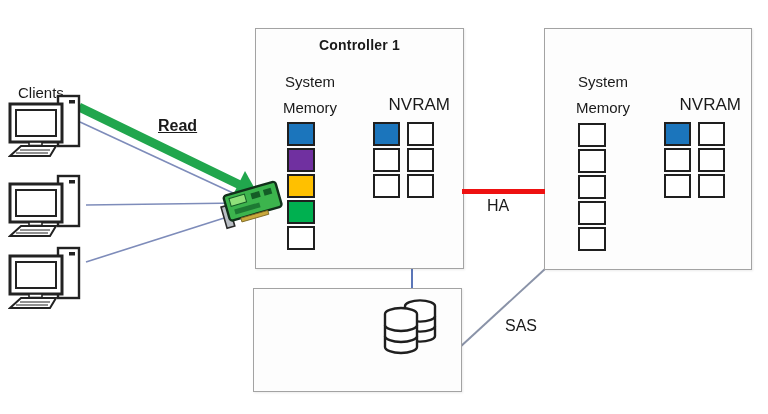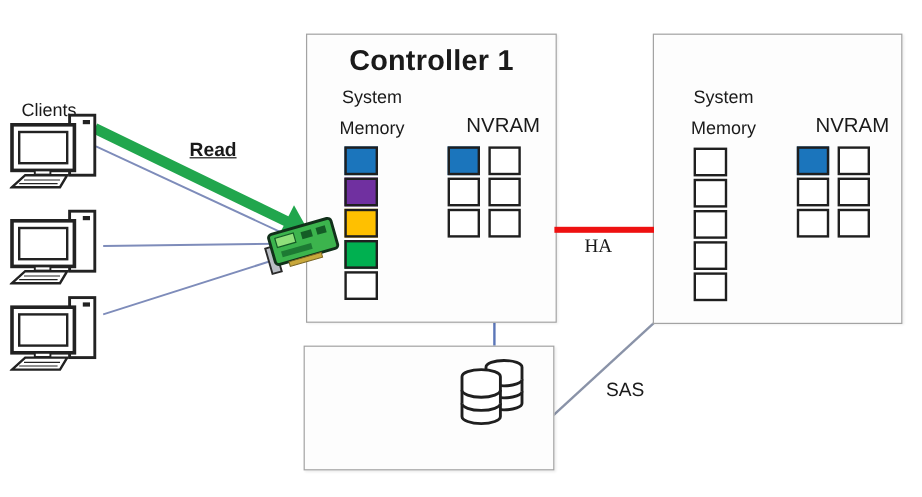--- a/index.html
+++ b/index.html
@@ -7,21 +7,21 @@
     position:relative;width:768px;height:414px;background:#ffffff;overflow:hidden;
     font-family:"Liberation Sans",sans-serif;color:#1a1a1a;
   }
   .wires{position:absolute;left:0;top:0;width:768px;height:414px;z-index:0;}
   .box{
     position:absolute;background:#fdfdfd;border:1px solid #a3a3a3;z-index:1;
     box-shadow:1px 1px 2px rgba(0,0,0,0.08);
   }
   .ctl-title{
     position:absolute;top:8px;left:0;width:100%;text-align:center;
-    font-size:24px;font-weight:bold;letter-spacing:0.2px;
+    font-size:14px;font-weight:bold;letter-spacing:0.2px;
   }
   .sm-label{
     position:absolute;left:6px;top:40px;width:96px;text-align:center;
     font-size:15px;line-height:26px;
   }
   .nvram-label{
     position:absolute;left:104px;top:66px;width:90px;text-align:right;font-size:17px;
   }
   .mem-grid{position:absolute;display:grid;grid-template-columns:28px;gap:2px;}
   .nvram-grid{position:absolute;display:grid;grid-template-columns:27px 27px;gap:2px 7px;}
@@ -146,21 +146,21 @@
         <div class="cell" style="background: rgb(27, 117, 188);"></div>
         <div class="cell" style="background: rgb(255, 255, 255);"></div>
         <div class="cell" style="background: rgb(255, 255, 255);"></div>
         <div class="cell" style="background: rgb(255, 255, 255);"></div>
         <div class="cell" style="background: rgb(255, 255, 255);"></div>
         <div class="cell" style="background: rgb(255, 255, 255);"></div>
       </div>
   </div>
 
   <div class="ha-line" style="background:#ee1111;"></div>
-  <div class="floating-label" style="left:487px;top:197px;font-family:Liberation Serif, serif;">HA</div>
+  <div class="floating-label" style="left:487px;top:197px;">HA</div>
 
   <div class="box" style="left:253px;top:288px;width:207px;height:102px;">
     <div class="agg-icon" style="left:127px;top:7px;">
       <svg width="58" height="64" viewBox="0 0 58 64">
         <g fill="#fff" stroke="#1f1f1f" stroke-width="2.4">
           <path d="M24 10 a15 5.6 0 0 1 30 0 v30 a15 5.6 0 0 1 -30 0 Z"></path>
           <path d="M24 20 a15 5.6 0 0 0 30 0 M24 30 a15 5.6 0 0 0 30 0"></path>
           <path d="M4 18 a16 6 0 0 1 32 0 v33 a16 6 0 0 1 -32 0 Z"></path>
           <path d="M4 29 a16 6 0 0 0 32 0 M4 40 a16 6 0 0 0 32 0"></path>
         </g>

